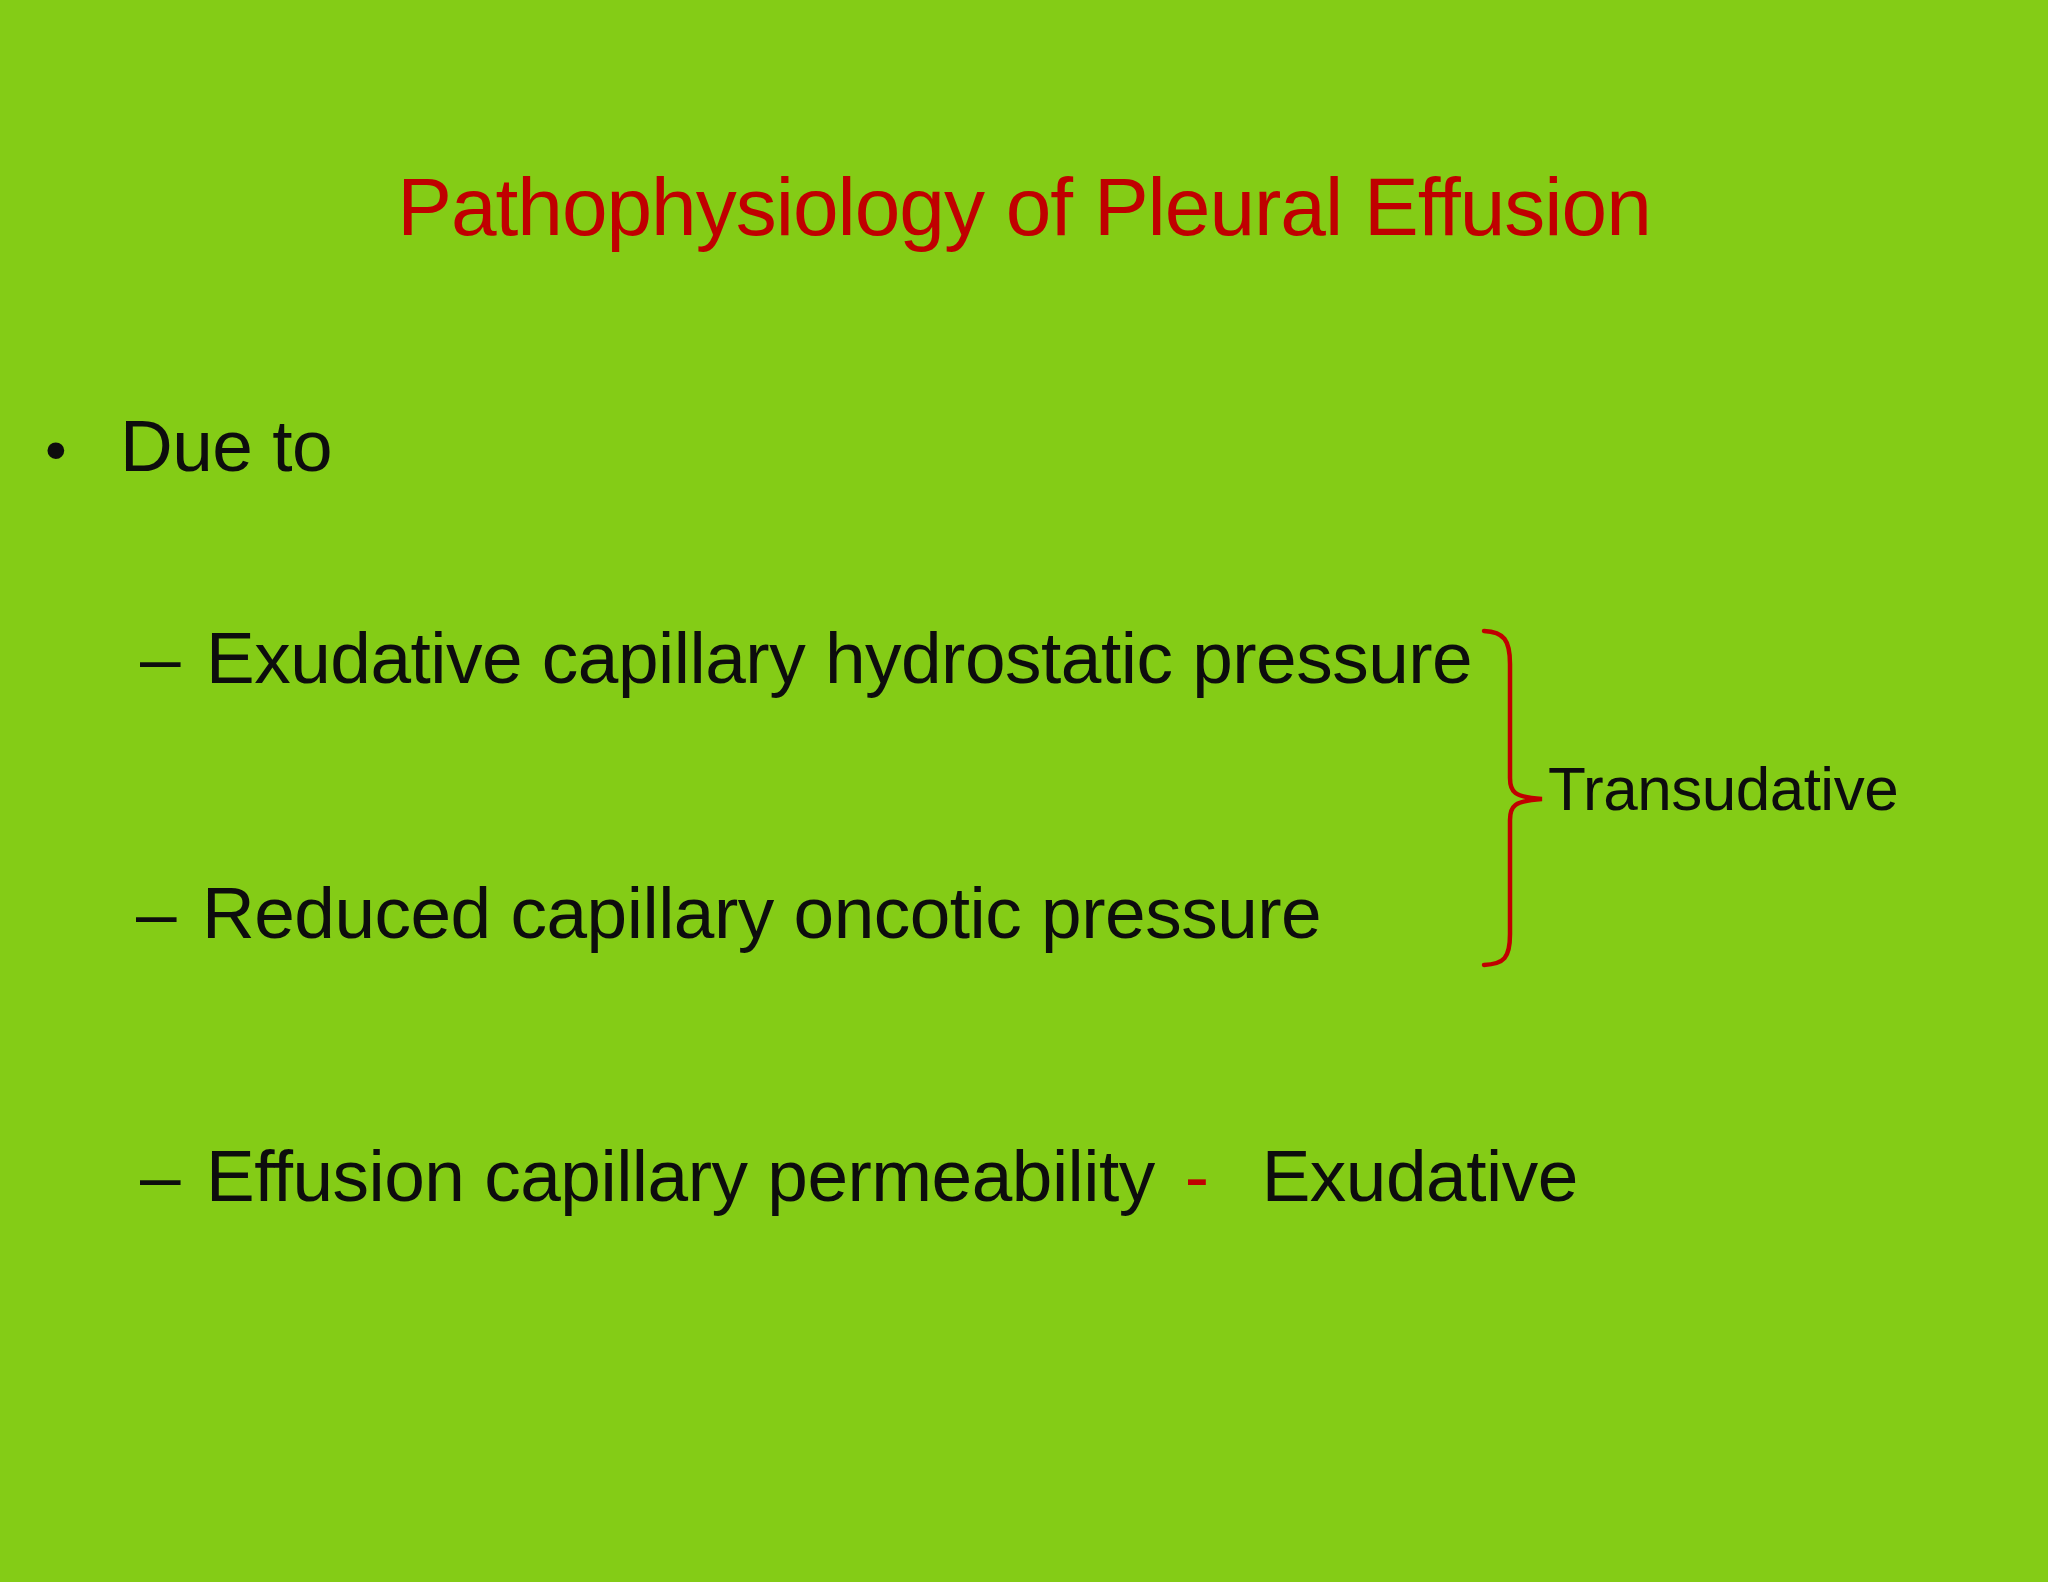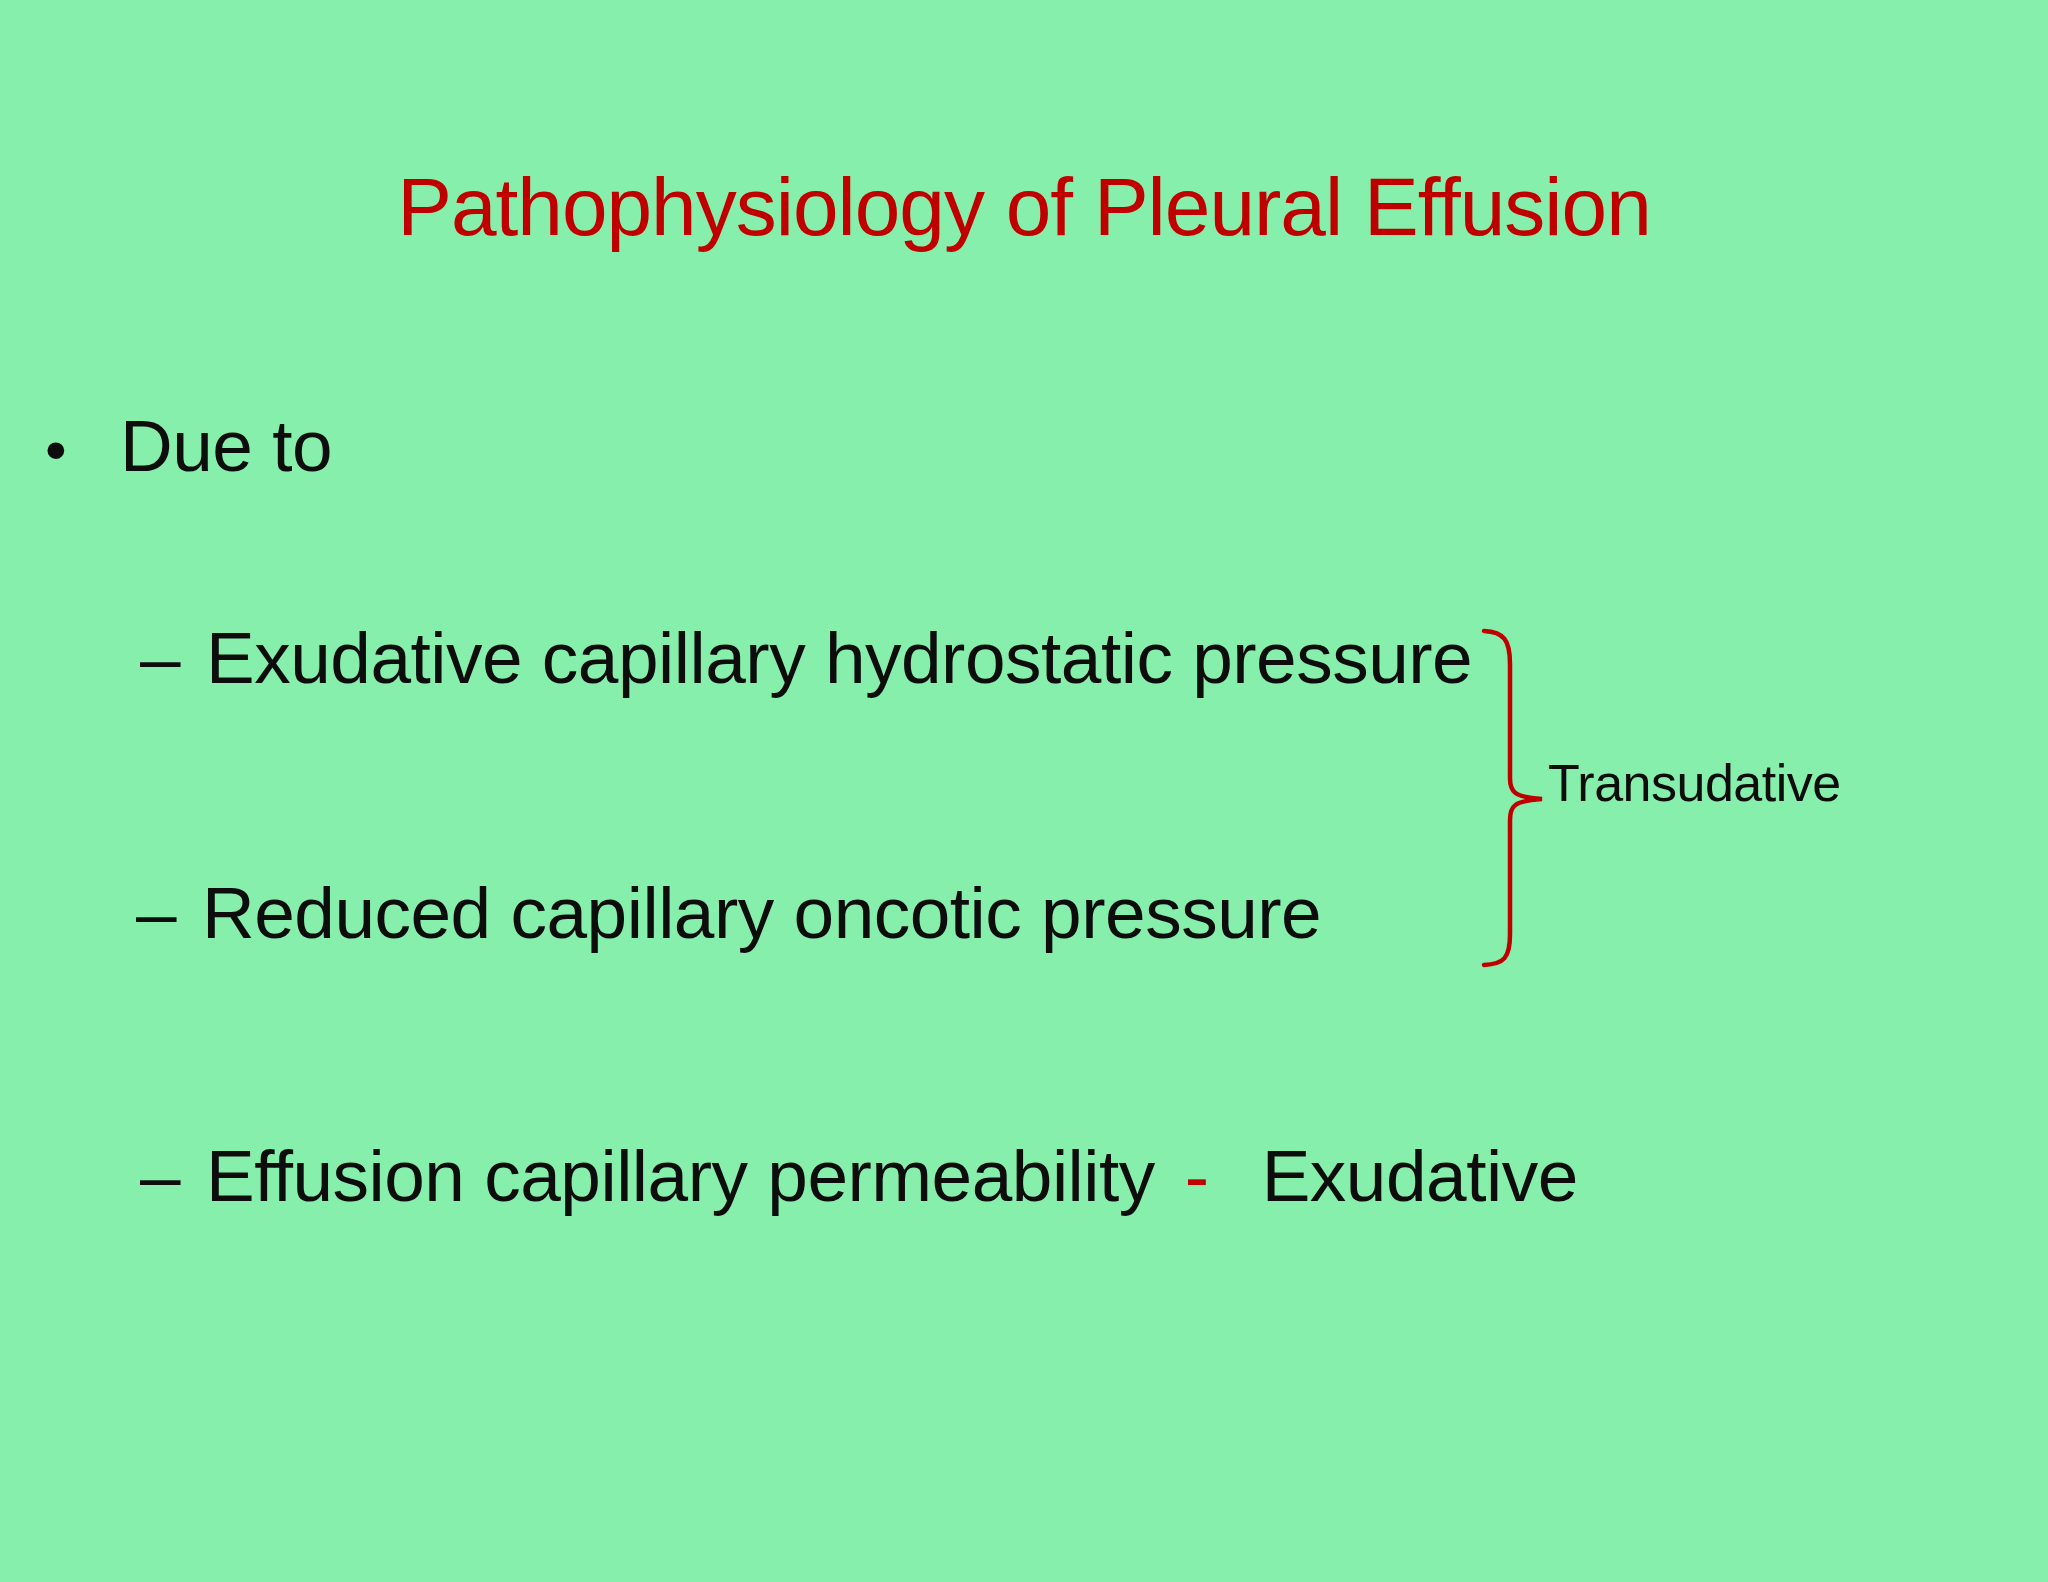--- a/index.html
+++ b/index.html
@@ -4,21 +4,21 @@
 <style>
   html, body {
     margin: 0;
     padding: 0;
     background: #ffffff;
   }
   .slide {
     position: relative;
     width: 2048px;
     height: 1582px;
-    background: #86efac;
+    background: #84cc16;
     overflow: hidden;
     font-family: "Liberation Sans", "DejaVu Sans", sans-serif;
     color: #0d0d0d;
   }
   .title {
     position: absolute;
     top: 158px;
     left: 0;
     width: 100%;
     margin: 0;
@@ -55,21 +55,21 @@
   }
   .sep-red {
     color: #C00000;
     margin-left: 30px;
     margin-right: 53px;
   }
   .brace-label {
     position: absolute;
     top: 752px;
     left: 1548px;
-    font-size: 52px;
+    font-size: 62px;
     line-height: 1.2;
     letter-spacing: -0.5px;
     white-space: nowrap;
   }
   .brace-svg {
     position: absolute;
     top: 626px;
     left: 1464px;
     width: 100px;
     height: 344px;

